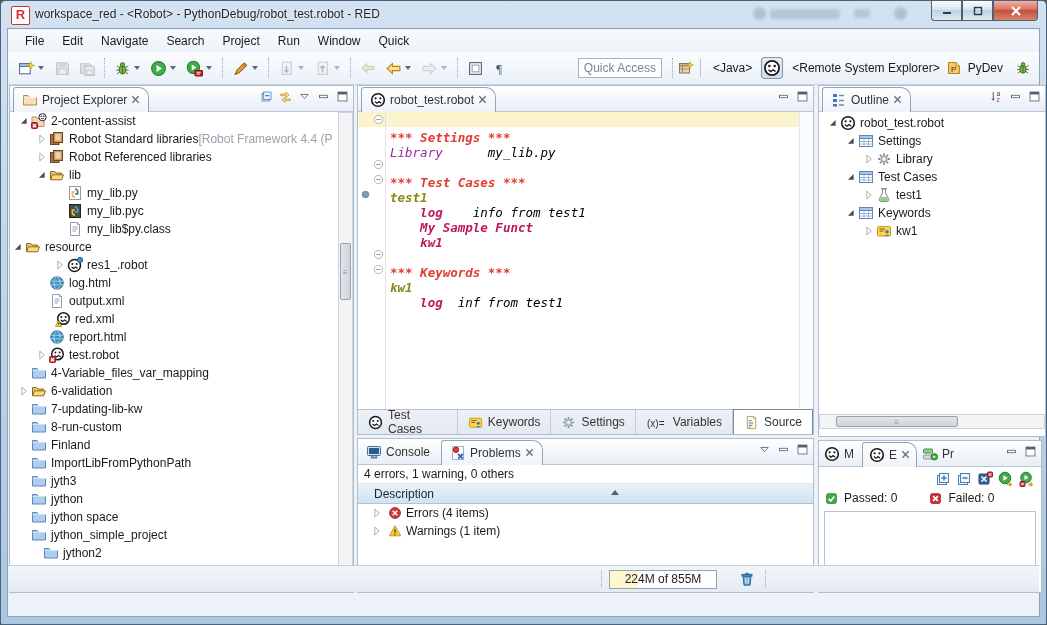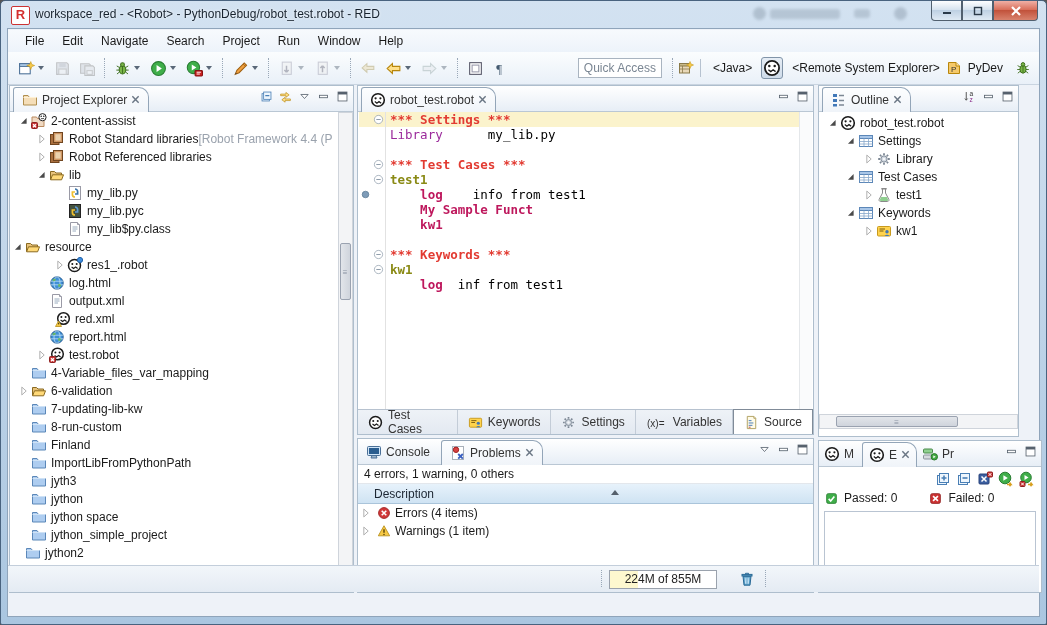--- a/index.html
+++ b/index.html
@@ -64,36 +64,36 @@
   .grip{position:absolute;left:50%;top:50%;transform:translate(-50%,-50%);color:#8a93a2;font-size:8px;letter-spacing:1px;}
   
   .code{position:absolute;left:1px;top:26px;right:14px;bottom:25px;background:#fff;overflow:hidden;
         font-family:"DejaVu Sans Mono",monospace;font-size:12.5px;line-height:15px;}
   .cline{position:relative;height:15px;}
   .cline.hl{background:#fbf3cc;}
   .cann{position:absolute;left:0;top:0;width:13px;height:15px;}
   .cann svg{width:11px;height:11px;margin:2px 0 0 1px;}
   .cfold{position:absolute;left:13px;top:0;width:14px;height:15px;}
   .cfold svg{width:11px;height:11px;margin:2px 0 0 1px;}
-  .ctext{position:absolute;left:31px;top:0;white-space:pre;}
+  .ctext{position:absolute;left:31px;top:18px;white-space:pre;font-style:italic;}
   .fold-rail{position:absolute;left:27px;top:26px;bottom:25px;width:0;border-left:1px solid #e2e2e2;}
   .tk-section{color:#e23b32;font-weight:bold;}
   .tk-setting{color:#9b2a9b;}
   .tk-definition{color:#8a8a15;font-weight:bold;}
   .tk-keyword{color:#be185d;font-weight:bold;}
   .tk-plain{color:#000;}
   .btabs{position:absolute;left:0;right:0;bottom:0;height:24px;background:linear-gradient(#eef2f7,#e3e9f1);border-top:1px solid #b7c2cf;display:flex;}
   .btab{display:flex;align-items:center;gap:5px;padding:0 10px;border-right:1px solid #c3ccd7;color:#333;}
   .btab.sel{background:#fff;border:1px solid #808b98;border-bottom:none;margin-top:-1px;}
   .btab .icn{width:15px;height:15px;}
   
   .summary-row{height:18px;display:flex;align-items:center;padding-left:6px;border-bottom:1px solid #e3e7ec;}
   .colhdr{height:19px;background:linear-gradient(#e7f2fb,#cfe3f3);border-bottom:1px solid #aac4da;display:flex;align-items:center;padding-left:16px;position:relative;color:#1d2733;}
   .sort-ind{position:absolute;left:253px;top:6px;width:0;height:0;border-left:4px solid transparent;border-right:4px solid transparent;border-bottom:5px solid #55606c;}
-  .prow{display:flex;align-items:center;height:18px;padding-left:1px;gap:4px;}
+  .prow{display:flex;align-items:center;height:18px;padding-left:12px;gap:4px;}
   .prow .icn{width:14px;height:14px;}
   
   .exec-tools{display:flex;justify-content:flex-end;gap:5px;padding:4px 6px 2px 0;}
   .exec-tools .icn{width:16px;height:16px;}
   .exec-status{display:flex;align-items:center;gap:6px;padding:2px 0 0 6px;}
   .exec-status .icn{width:13px;height:13px;}
   .exec-box{position:absolute;left:5px;right:5px;top:70px;bottom:6px;background:#fff;border:1px solid #b9c4d2;}
   
   .statusbar{position:absolute;left:6px;right:6px;top:592px;height:26px;background:linear-gradient(#f2f6fa,#e4ebf3);border-top:1px solid #c3cedb;}
   .heap{position:absolute;left:601px;top:4px;width:106px;height:17px;border:1px solid #9aa2ad;background:#fff;}
@@ -133,21 +133,21 @@
   <div class="inner">
 
     <div class="menubar">
       <span class="menu-item">File</span>
       <span class="menu-item">Edit</span>
       <span class="menu-item">Navigate</span>
       <span class="menu-item">Search</span>
       <span class="menu-item">Project</span>
       <span class="menu-item">Run</span>
       <span class="menu-item">Window</span>
-      <span class="menu-item">Help</span>
+      <span class="menu-item">Quick</span>
     </div>
 
     <div class="toolbar">
       <div class="tgroup" id="main-toolbar" style="padding-left:6px;">
           <span class="tbtn">
             <span class="icn">
               <svg viewBox="0 0 16 16">
                 <rect x="1.5" y="3.5" width="10" height="9.5" fill="#fff" stroke="#4a6f96"></rect>
                 <rect x="1.5" y="3.5" width="10" height="2.5" fill="#b8d4f0" stroke="#4a6f96"></rect>
                 <path d="M12 1.5 L13 4.2 L15.7 5.2 L13 6.2 L12 9 L11 6.2 L8.3 5.2 L11 4.2 Z" fill="#f7c948" stroke="#c89a1e" stroke-width="0.6"></path>
@@ -649,21 +649,21 @@
           <div class="trow" style="padding-left: 6px;">
             <span class="tw"></span>
             <span class="icn">
               <svg viewBox="0 0 16 16">
                 <path d="M1.5 3.5 H6 L7.5 5.5 H14.5 V13 H1.5 Z" fill="#aecdf0" stroke="#5b87b8"></path>
                 <path d="M1.5 5.5 H14.5" stroke="#cfe2f5"></path>
               </svg>
             </span>
             <span class="tlabel">jython_simple_project</span>
           </div>
-          <div class="trow" style="padding-left: 0;">
+          <div class="trow" style="padding-left: 18px;">
             <span class="tw"></span>
             <span class="icn">
               <svg viewBox="0 0 16 16">
                 <path d="M1.5 3.5 H6 L7.5 5.5 H14.5 V13 H1.5 Z" fill="#aecdf0" stroke="#5b87b8"></path>
                 <path d="M1.5 5.5 H14.5" stroke="#cfe2f5"></path>
               </svg>
             </span>
             <span class="tlabel">jython2</span>
           </div>
           <div class="trow" style="padding-left: 6px;">
@@ -935,21 +935,21 @@
           </span>
         <span>Warnings (1 item)</span>
       </div>
       <div class="sbar" style="left:0;right:0;bottom:6px;height:15px;">
         <div class="sthumb h" style="top:1px;bottom:1px;left:18px;width:205px;">
             <span class="grip">≡</span>
           </div>
       </div>
     </div>
 
-    <div class="panel" style="left:810px;top:56px;width:201px;height:352px;">
+    <div class="panel" style="left:810px;top:56px;width:228px;height:352px;">
       <div class="tabrow">
         <div class="tab sel">
           <span class="icn">
               <svg viewBox="0 0 16 16">
                 <rect x="2" y="2" width="4" height="3" fill="#4178b8"></rect>
                 <rect x="2" y="7" width="4" height="3" fill="#4178b8"></rect>
                 <rect x="2" y="12" width="4" height="2.5" fill="#4178b8"></rect>
                 <path d="M8 3.5 H13 M8 8.5 H13 M8 13 H13" stroke="#7c8794" stroke-width="1.4"></path>
               </svg>
             </span>

